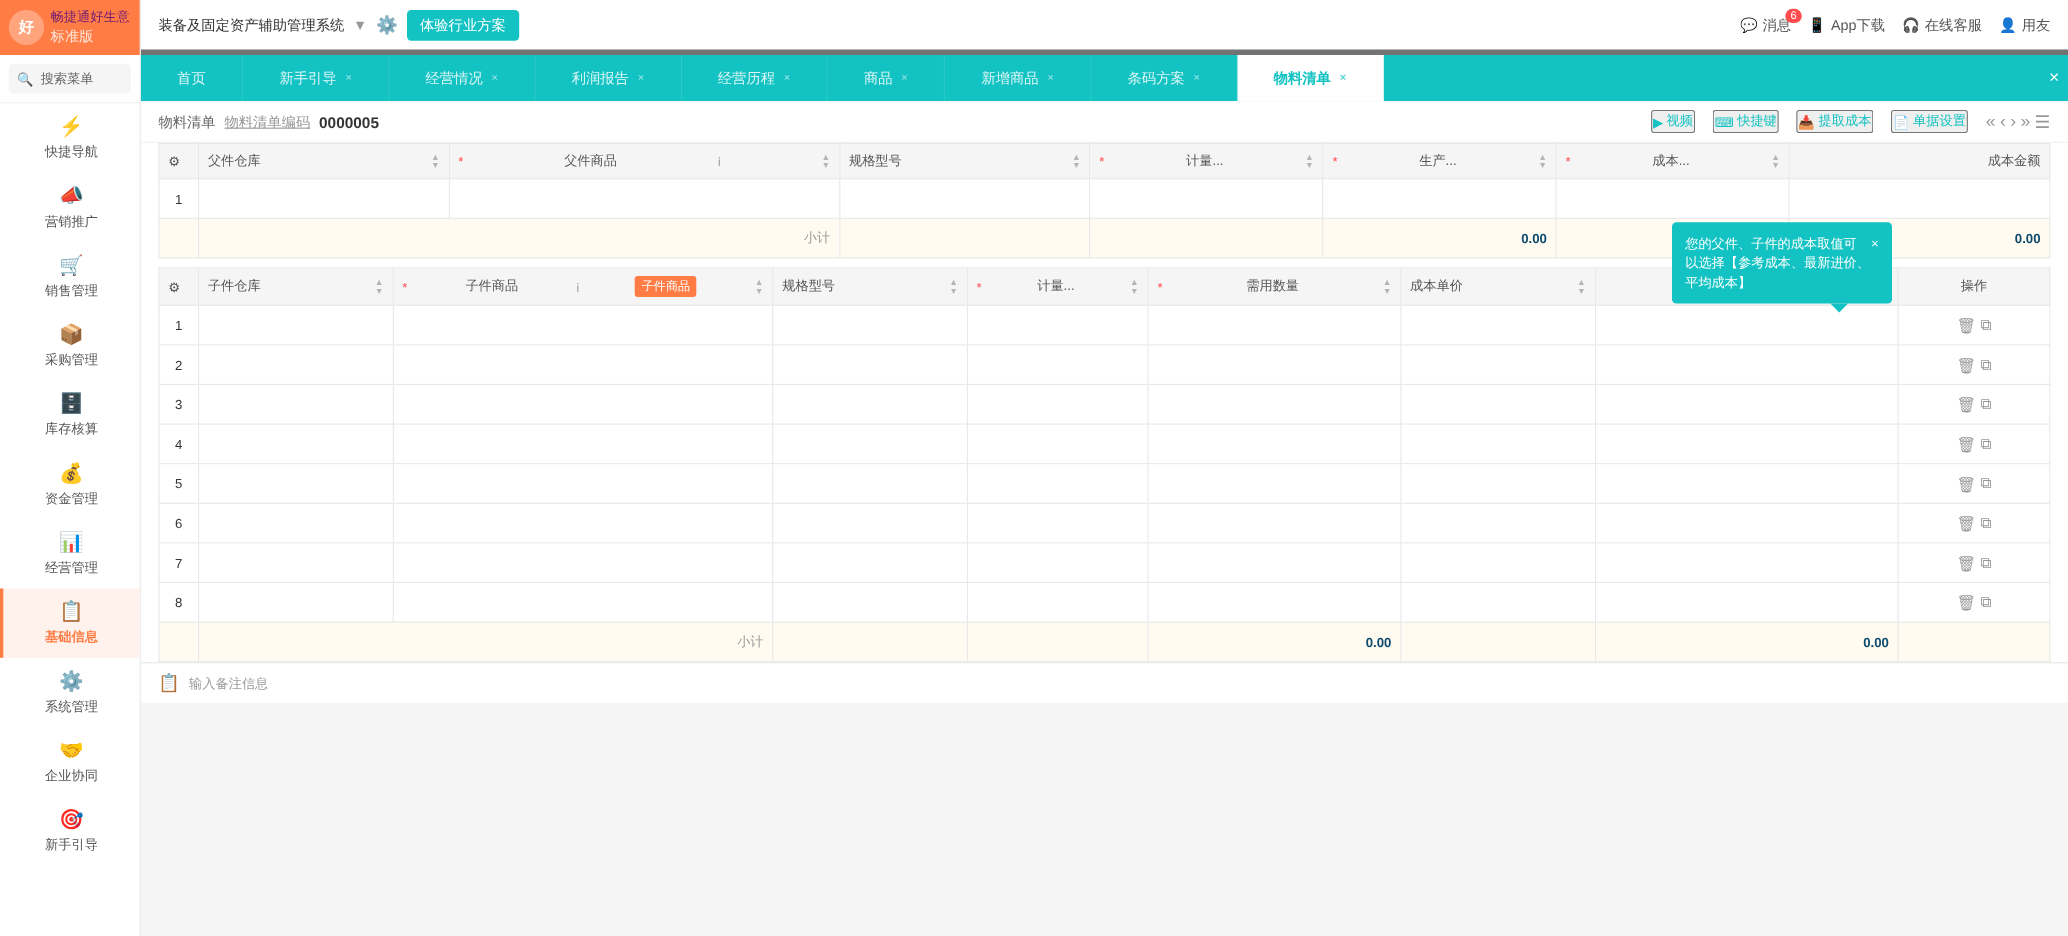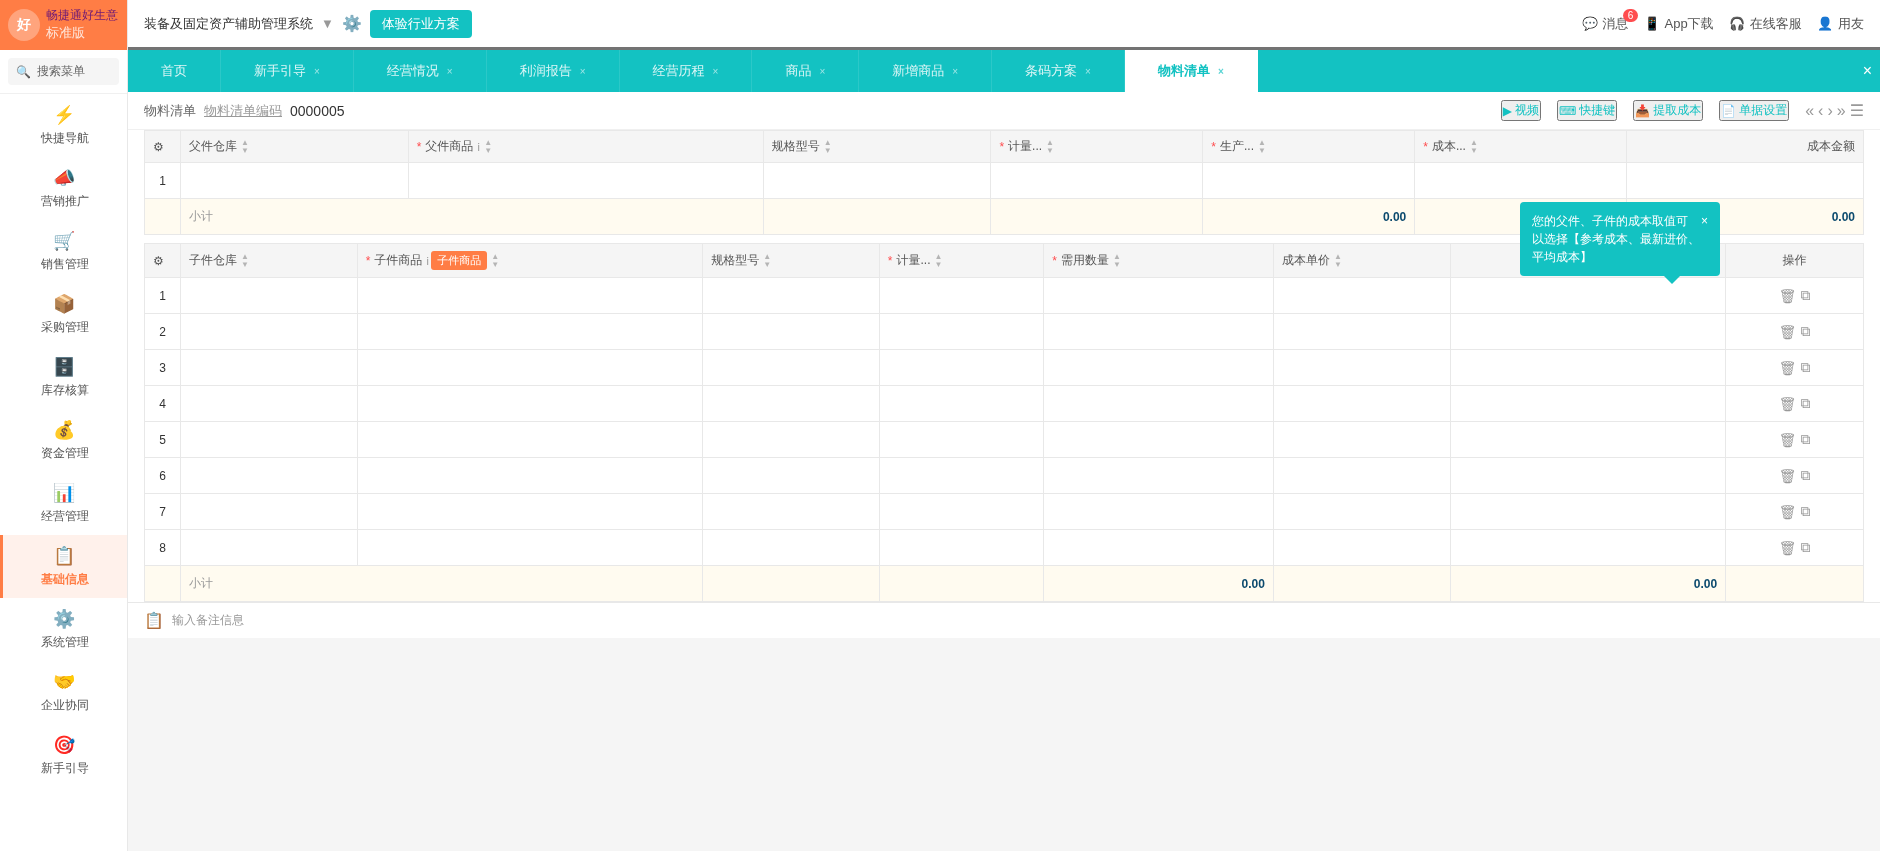--- a/index.html
+++ b/index.html
@@ -54,21 +54,21 @@
     .sidebar-item.active { background: #fff1eb; color: #ff7d45; border-left-color: #ff7d45; font-weight: bold; }
     .sidebar-item .nav-icon { font-size: 18px; }
 
     
     .main { flex: 1; display: flex; flex-direction: column; overflow: hidden; }
 
     
     .topbar {
       height: 50px; background: #fff;
       display: flex; align-items: center; justify-content: space-between;
-      padding: 0 16px; border-bottom: 3px solid #737373;
+      padding: 0 16px; border-bottom: 5px solid #737373;
     }
     .topbar-left { display: flex; align-items: center; gap: 8px; }
     .system-title { font-size: 13px; color: #333; }
     .topbar-right { display: flex; align-items: center; gap: 16px; font-size: 13px; color: #555; }
     .topbar-right .badge-item { position: relative; cursor: pointer; display: flex; align-items: center; gap: 4px; }
     .btn-trial {
       background: #13c2c2; color: #fff; border: none; border-radius: 4px;
       padding: 5px 12px; cursor: pointer; font-size: 13px;
     }
 
@@ -108,27 +108,27 @@
     .data-table th {
       background: #f5f5f5; color: #555; padding: 7px 8px;
       border: 1px solid #e8e8e8; text-align: left; white-space: nowrap;
       font-weight: normal;
     }
     .data-table td {
       border: 1px solid #e8e8e8; padding: 6px 8px;
       color: #333; height: 36px;
     }
     .data-table tr.subtotal td {
-      background: #fffbf0; color: #333; font-size: 12px;
+      background: #fffbf0; color: #333; font-size: 12px; text-align: right;
     }
     .data-table tr.subtotal td.value { color: #0c4a6e; font-weight: bold; }
     .col-settings { width: 36px; text-align: center; }
     .col-num { width: 36px; text-align: center; color: #999; }
     .required-star { color: #ff4d4f; margin-right: 2px; }
-    .col-header-inner { display: flex; align-items: center; gap: 2px; }
+    .col-header-inner { display: flex; align-items: center; gap: 2px; justify-content: space-between; }
     .sort-icons { display: flex; flex-direction: column; gap: 0; margin-left: 2px; opacity: 0.4; font-size: 8px; line-height: 1; }
 
     .scan-btn {
       background: #ff7d45; color: #fff; border: none; border-radius: 3px;
       padding: 2px 6px; font-size: 11px; cursor: pointer;
     }
 
     .action-btns { display: flex; gap: 4px; justify-content: center; }
     .action-btn { background: none; border: none; cursor: pointer; color: #999; font-size: 14px; }
 
@@ -171,21 +171,21 @@
     .page-nav { display: flex; align-items: center; gap: 4px; color: #999; font-size: 16px; }
     .page-nav span { cursor: pointer; }
 
     .header-with-toolbar {
       display: flex; align-items: center; justify-content: space-between;
       padding: 8px 16px; border-bottom: 1px solid #f0f0f0;
     }
 
     .breadcrumb-area { display: flex; align-items: center; gap: 8px; }
     .code-label { font-size: 13px; color: #999; text-decoration: underline; }
-    .code-value { font-size: 14px; color: #333; font-weight: normal; }
+    .code-value { font-size: 14px; color: #333; font-weight: bold; }
 
     .toolbar-area { display: flex; align-items: center; gap: 16px; }
     .toolbar-link { color: #13c2c2; font-size: 12px; cursor: pointer; display: flex; align-items: center; gap: 3px; }
   </style>
 </head>
 <body>
 
 <div class="sidebar">
   <div class="sidebar-logo">
     <div class="logo-icon">好</div>

